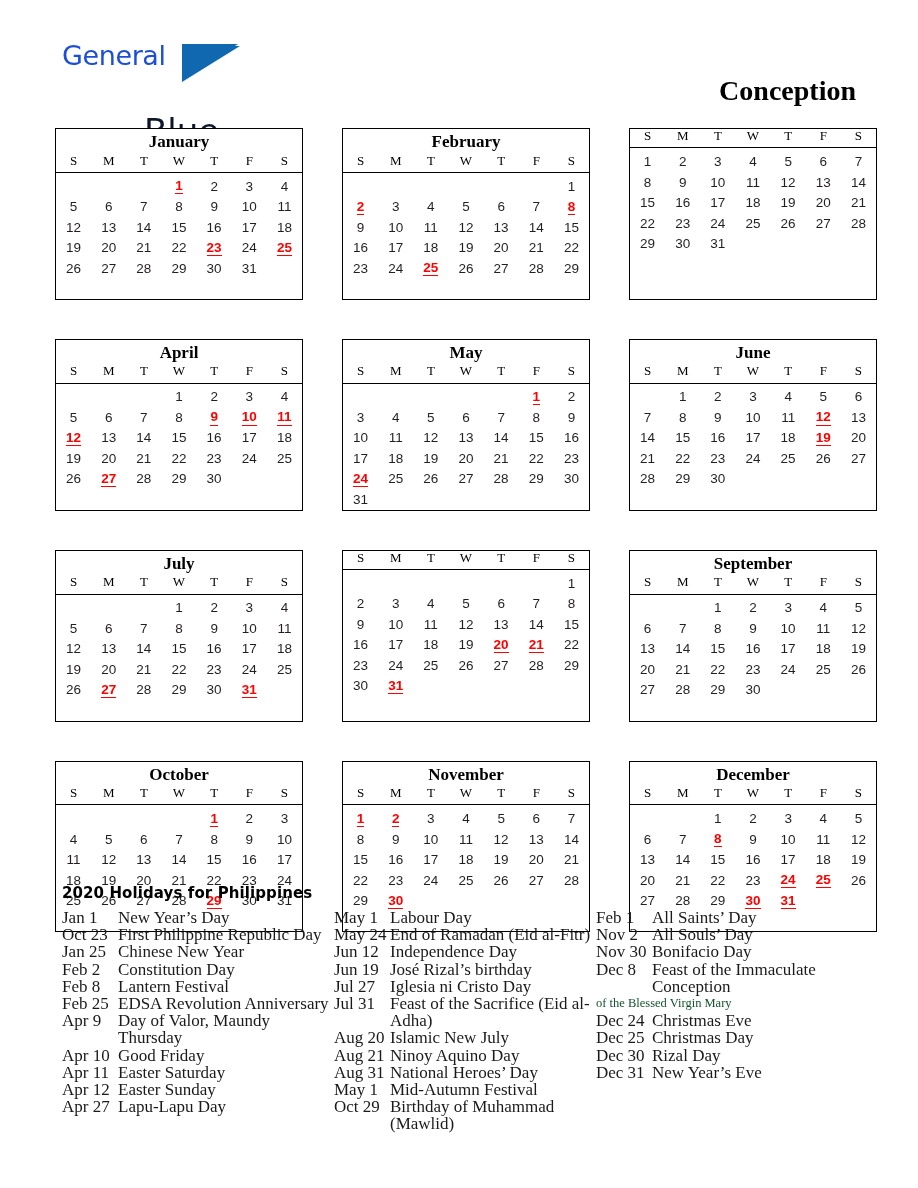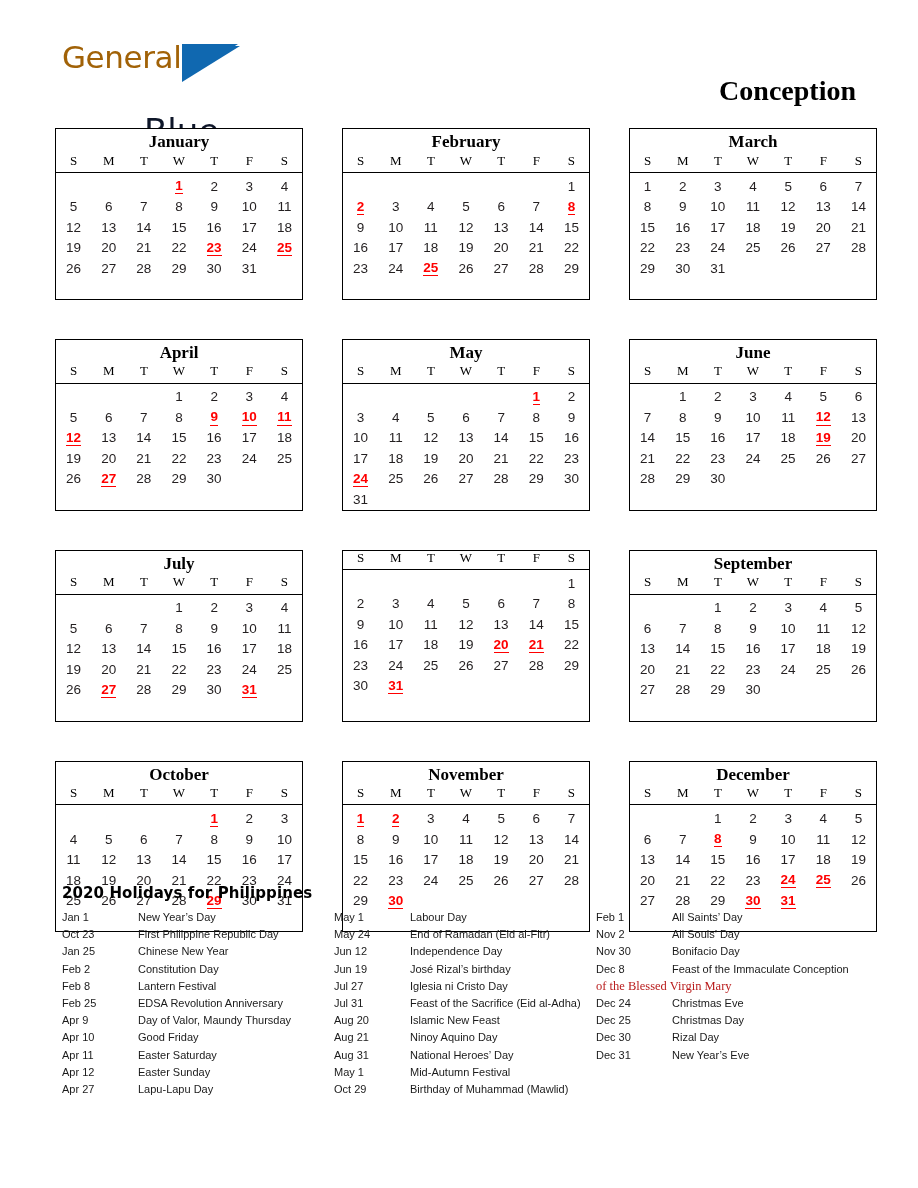--- a/index.html
+++ b/index.html
@@ -25,22 +25,22 @@
   }
   .logo {
     position: absolute;
     left: 62px;
     top: 42px;
     width: 210px;
     height: 62px;
   }
   .logo-general {
     font-family: "DejaVu Sans", "Liberation Sans", sans-serif;
-    font-size: 31px;
-    color: #a16207;
+    font-size: 27px;
+    color: #1d4ed8;
     letter-spacing: -0.4px;
     line-height: 1;
     position: absolute;
     left: 0;
     top: 0;
   }
   .logo-tri-svg { position: absolute; left: 120px; top: 2px; }
   .logo-blue {
     font-family: "DejaVu Sans", "Liberation Sans", sans-serif;
     font-size: 34px;
@@ -145,36 +145,35 @@
     letter-spacing: 0.1px;
   }
   .holiday-cols {
     display: grid;
     grid-template-columns: 272px 262px 266px;
     column-gap: 0;
   }
   .hol-col { }
   .hol-row {
     display: flex;
-    font-size: 11px;
-    font-family: Liberation Sans, sans-serif;
+    font-size: 17px;
+    font-family: Liberation Serif, serif;
     line-height: 17.2px;
     color: #1a1a1a;
-    gap: 20px;
   }
   .hol-date {
     width: 56px;
     flex: 0 0 56px;
   }
   .hol-name { flex: 1 1 auto; }
   .hol-cont {
     font-size: 12.5px;
     font-family: "Liberation Serif", "DejaVu Serif", serif;
     line-height: 17.2px;
-    color: #b91c1c;
+    color: #14532d;
   }
 </style>
 </head>
 <body>
 
 <div class="header">
 
   <div class="logo">
     <span class="logo-general">General</span>
     <svg class="logo-tri-svg" width="92" height="40" viewBox="0 0 92 40">
@@ -326,21 +325,20 @@
             <td>&nbsp;</td>
             <td>&nbsp;</td>
             <td>&nbsp;</td>
             <td>&nbsp;</td>
             <td>&nbsp;</td>
           </tr>
         </tbody>
       </table>
     </div>
     <div class="month">
-      <div class="month-name">March</div>
       <table class="mcal">
         <thead>
           <tr>
             <th>S</th>
             <th>M</th>
             <th>T</th>
             <th>W</th>
             <th>T</th>
             <th>F</th>
             <th>S</th>
@@ -1122,21 +1120,21 @@
         <div class="hol-row">
           <span class="hol-date">Jul 27</span>
           <span class="hol-name">Iglesia ni Cristo Day</span>
         </div>
         <div class="hol-row">
           <span class="hol-date">Jul 31</span>
           <span class="hol-name">Feast of the Sacrifice (Eid al-Adha)</span>
         </div>
         <div class="hol-row">
           <span class="hol-date">Aug 20</span>
-          <span class="hol-name">Islamic New Feast</span>
+          <span class="hol-name">Islamic New July</span>
         </div>
         <div class="hol-row">
           <span class="hol-date">Aug 21</span>
           <span class="hol-name">Ninoy Aquino Day</span>
         </div>
         <div class="hol-row">
           <span class="hol-date">Aug 31</span>
           <span class="hol-name">National Heroes’ Day</span>
         </div>
         <div class="hol-row">

